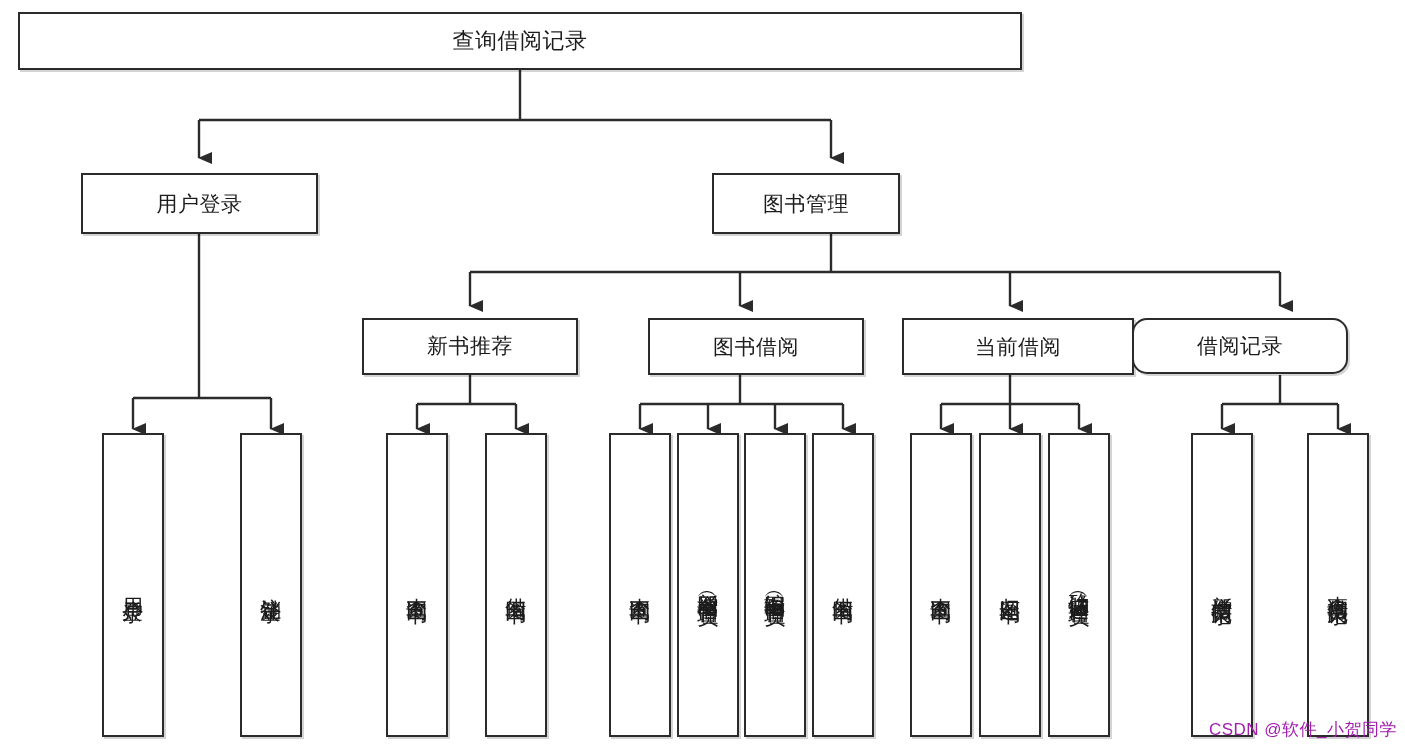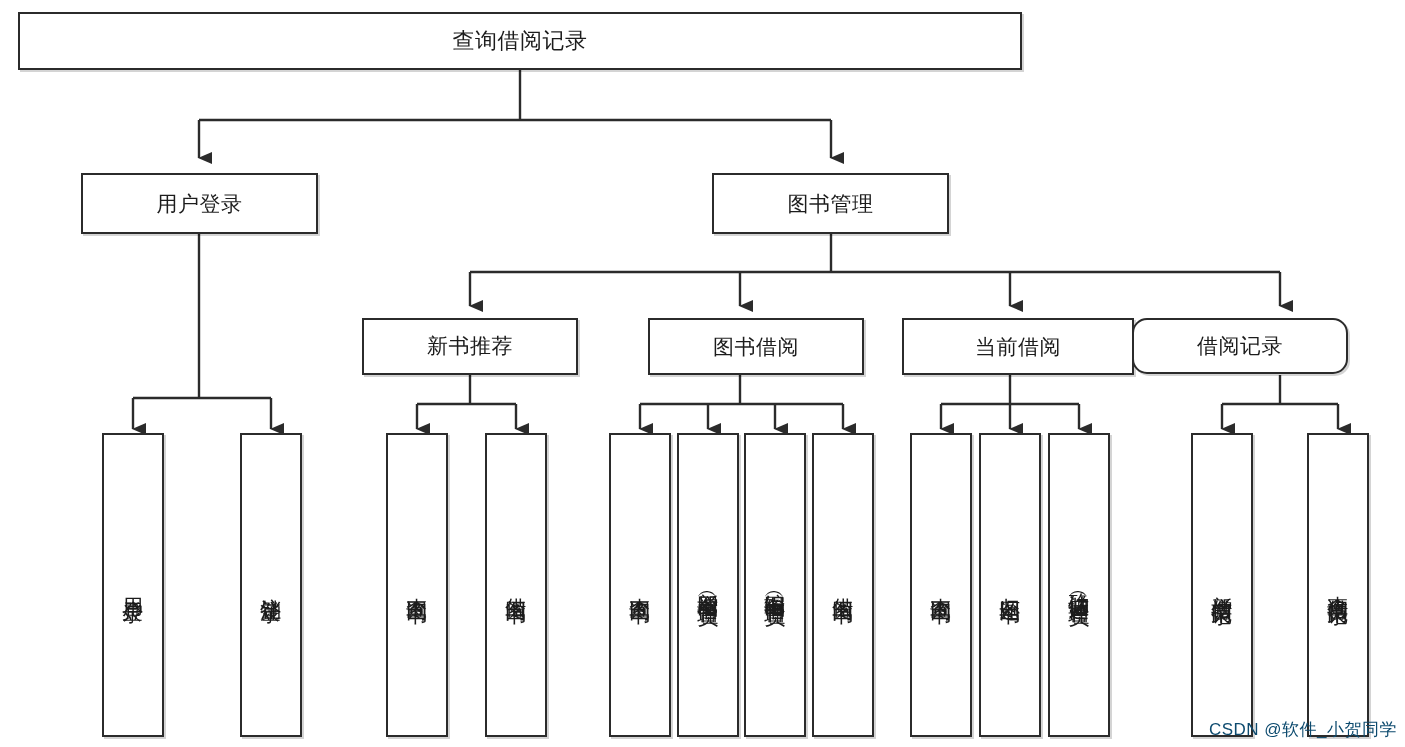--- a/index.html
+++ b/index.html
@@ -60,21 +60,21 @@
     line-height: 1.30;
     letter-spacing: 2px;
     max-height: 272px;
     white-space: normal;
   }
   .watermark {
     position: absolute;
     right: 8px;
     bottom: 6px;
     font-size: 17px;
-    color: #0c4a6e;
+    color: #a21caf;
     letter-spacing: 0.5px;
     white-space: nowrap;
     user-select: none;
   }
 </style>
 </head>
 <body>
 
 <div id="canvas">
 
@@ -128,21 +128,21 @@
     </g>
   </svg>
 
   <div class="node horiz root" style="left:18px; top:12px; width:1004px; height:58px;">
     <span class="lbl">查询借阅记录</span>
   </div>
 
   <div class="node horiz" style="left:81px; top:173px; width:237px; height:61px;">
     <span class="lbl">用户登录</span>
   </div>
-  <div class="node horiz" style="left:712px; top:173px; width:237px; height:61px;">
+  <div class="node horiz" style="left:712px; top:173px; width:188px; height:61px;">
     <span class="lbl">图书管理</span>
   </div>
 
   <div class="node horiz" style="left:362px; top:318px; width:216px; height:57px;font-family:Liberation Serif, serif;">
     <span class="lbl">新书推荐</span>
   </div>
   <div class="node horiz" style="left:648px; top:318px; width:216px; height:57px;">
     <span class="lbl">图书借阅</span>
   </div>
   <div class="node horiz" style="left:902px; top:318px; width:232px; height:57px;">

